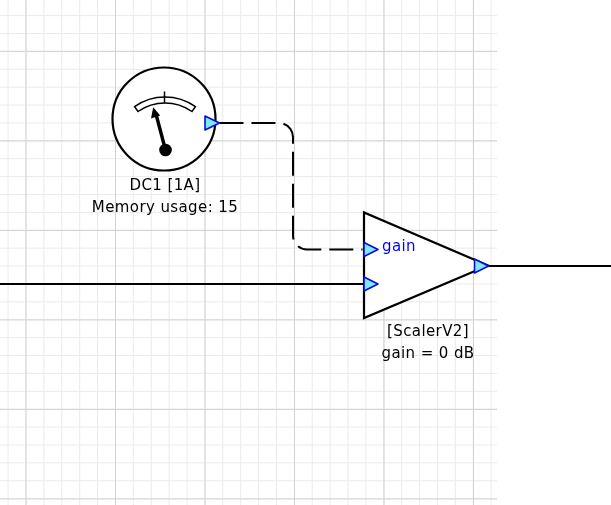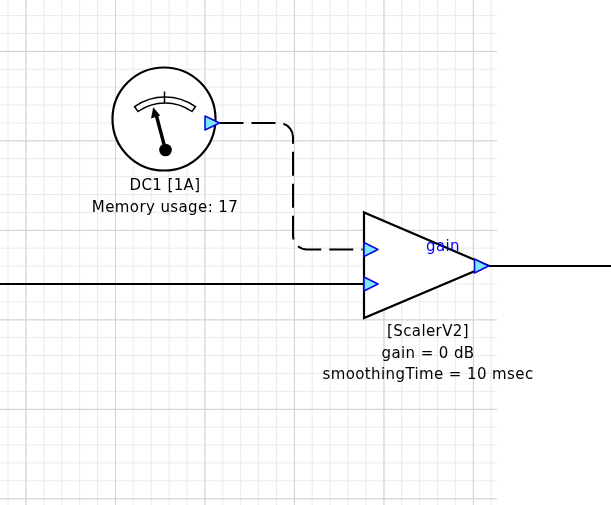--- a/index.html
+++ b/index.html
@@ -67,24 +67,23 @@
     <g>
       <polygon points="364,212.5 364,318 488,265.5" class="body"></polygon>
       <polygon points="364,242.5 364,256.5 378,249.5" class="pin"></polygon>
       <polygon points="364,277 364,291 378,284" class="pin"></polygon>
       <polygon points="474.5,259 474.5,273 488.5,266" class="pin"></polygon>
     </g>
   </svg>
 
   <div class="label-block" style="left:45px;top:175px;width:240px;">
     <div>DC1 [1A]</div>
-    <div>Memory usage: 17</div>
+    <div>Memory usage: 15</div>
   </div>
 
   <div class="label-block" style="left:288px;top:321px;width:280px;">
     <div>[ScalerV2]</div>
     <div>gain = 0 dB</div>
-    <div>smoothingTime = 10 msec</div>
   </div>
 
-  <div class="pin-label" style="left:382px;top:238px;margin-left:44px;">gain</div>
+  <div class="pin-label" style="left:382px;top:238px;">gain</div>
 
 </div>
 
 </body></html>

